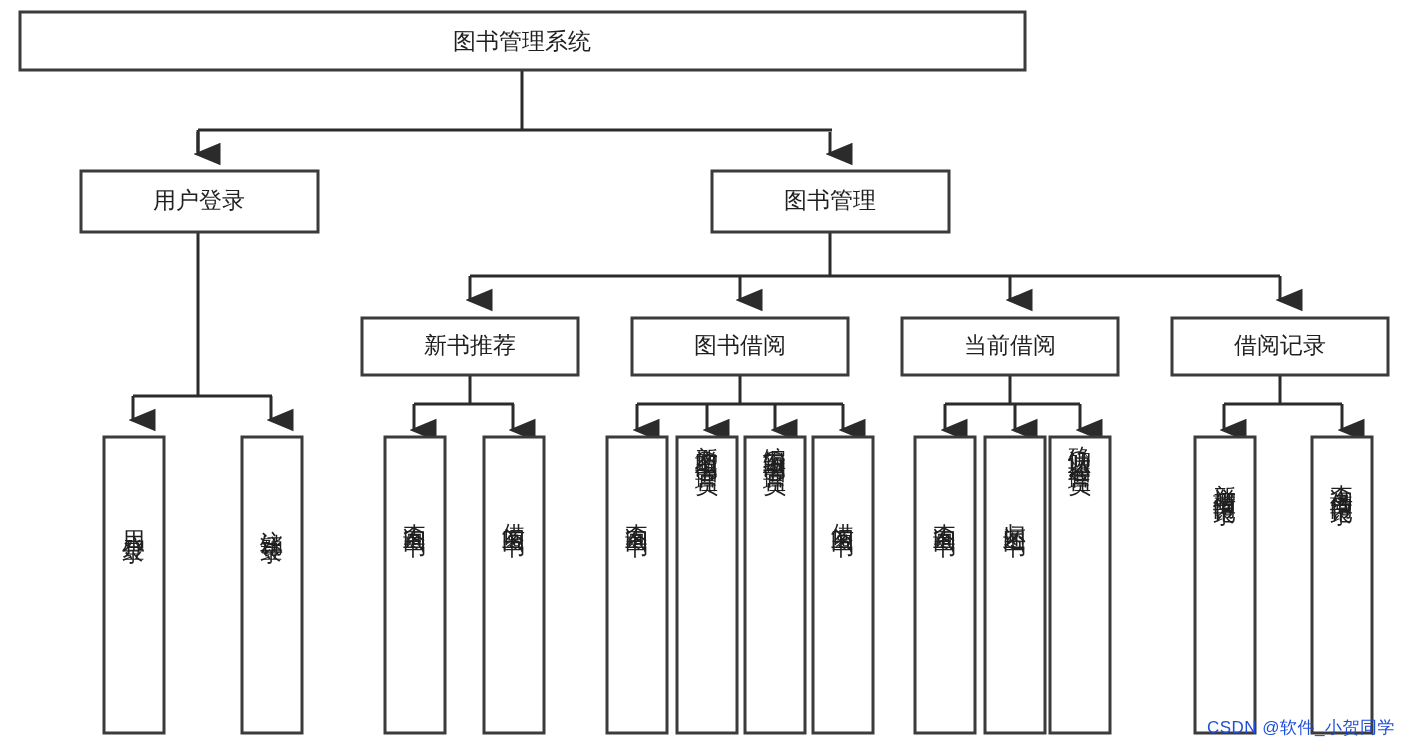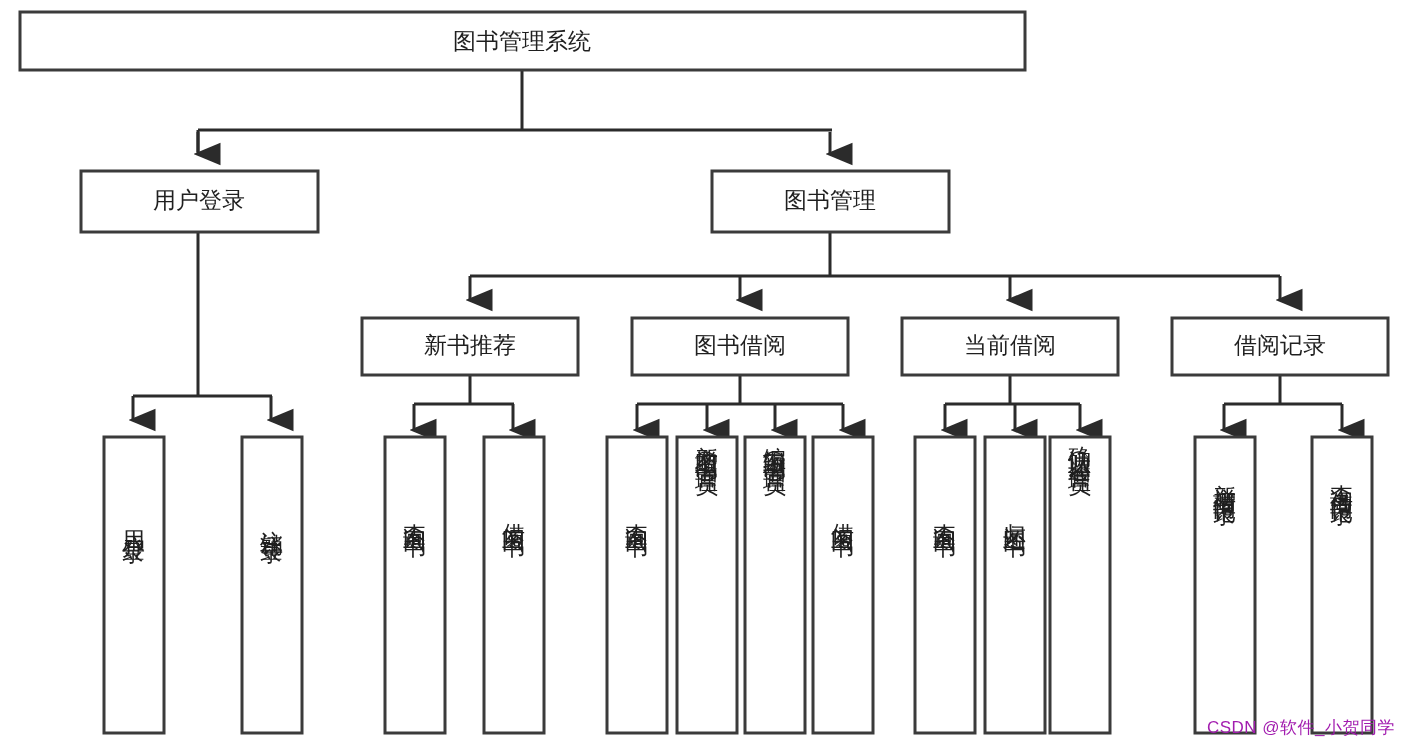--- a/index.html
+++ b/index.html
@@ -34,21 +34,21 @@
     stroke:#2b2b2b;
     stroke-width:3;
     fill:none;
   }
   .watermark{
     position:absolute;
     right:10px;
     bottom:8px;
     font-family:"Liberation Sans","DejaVu Sans",sans-serif;
     font-size:17px;
-    color:#a21caf;
+    color:#1d4ed8;
     white-space:nowrap;
     letter-spacing:0.5px;
     pointer-events:none;
   }
 </style>
 </head>
 <body>
 
 <svg id="diagram" viewBox="0 0 1405 747">
   <defs>

